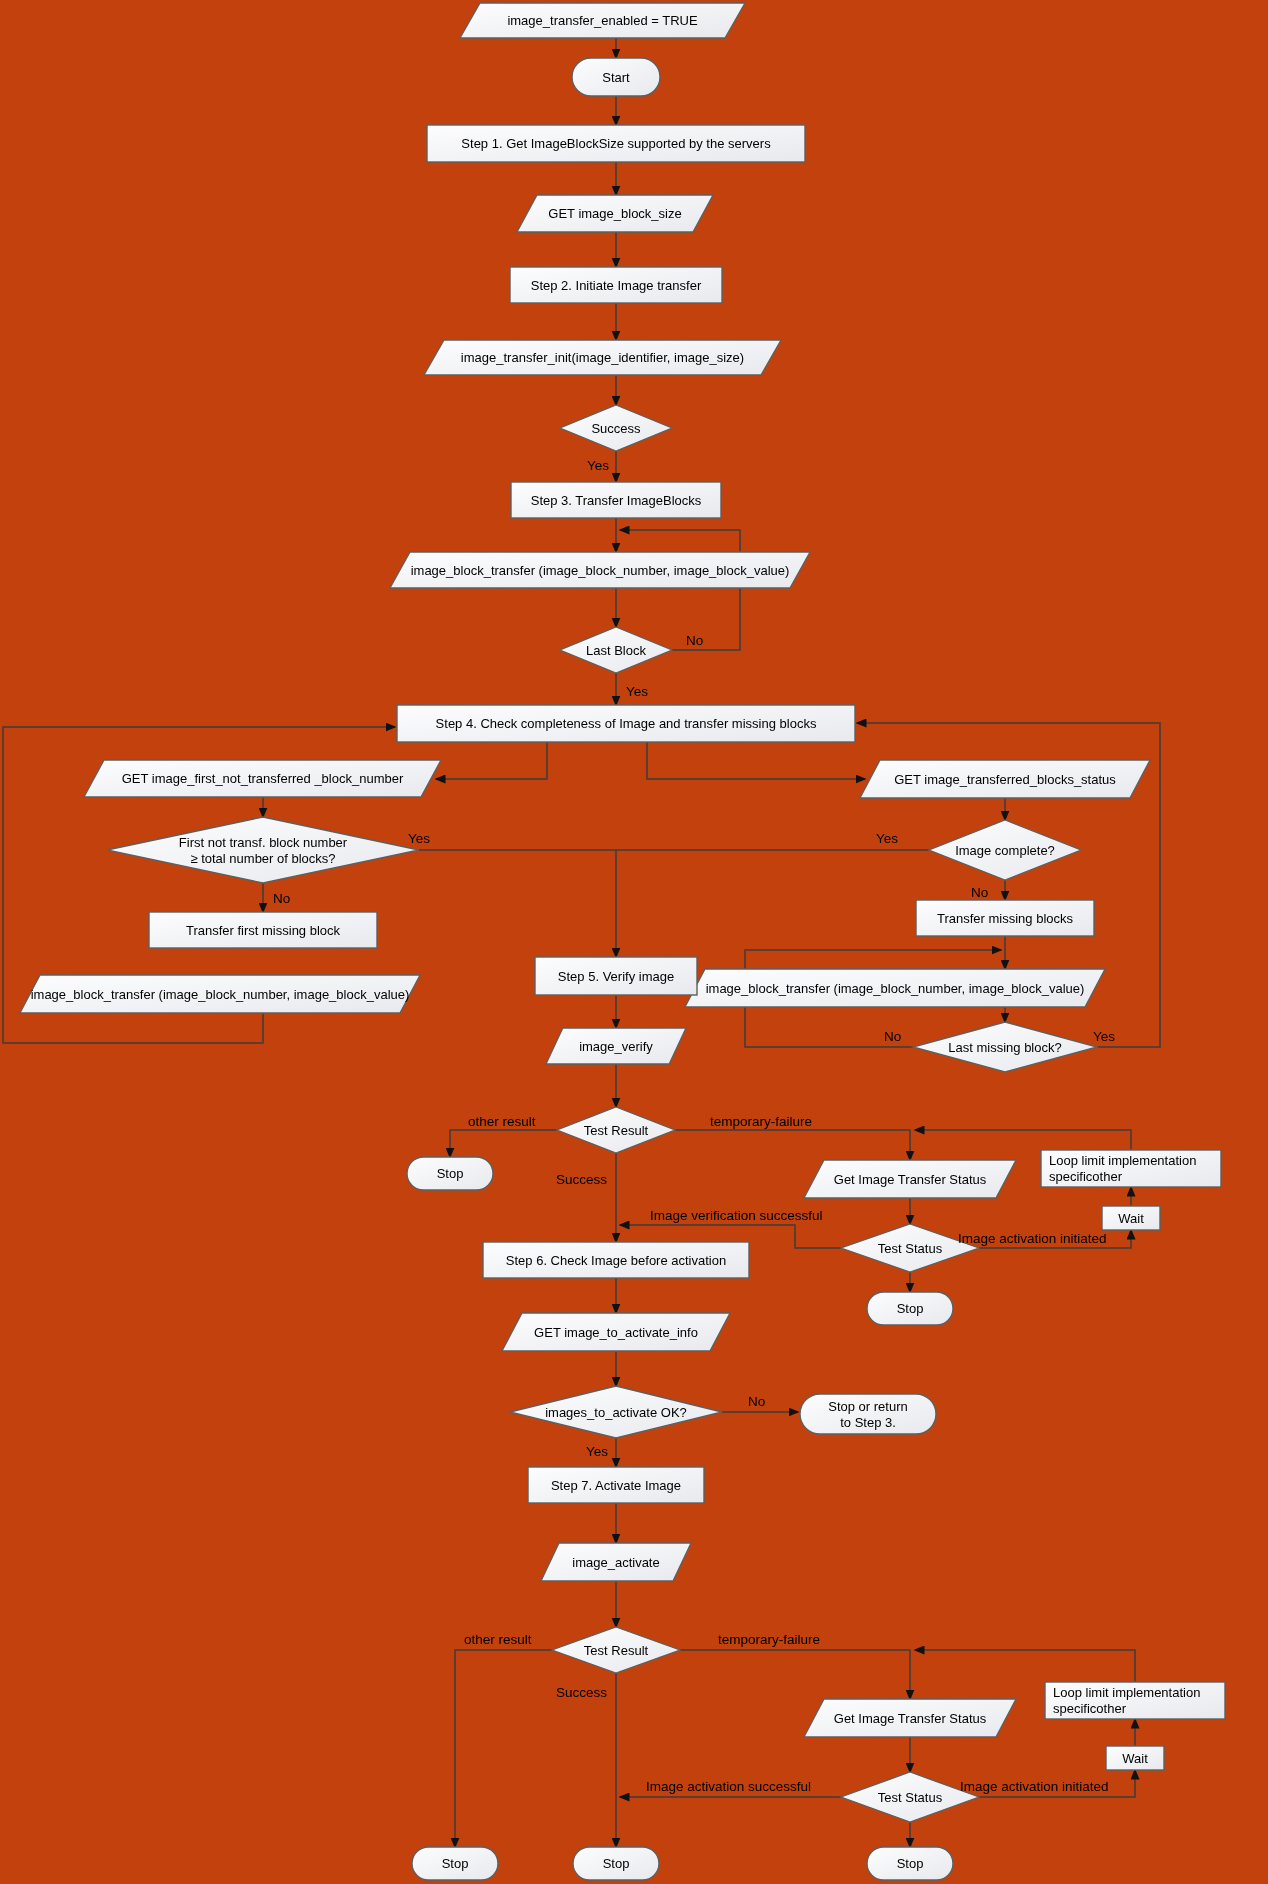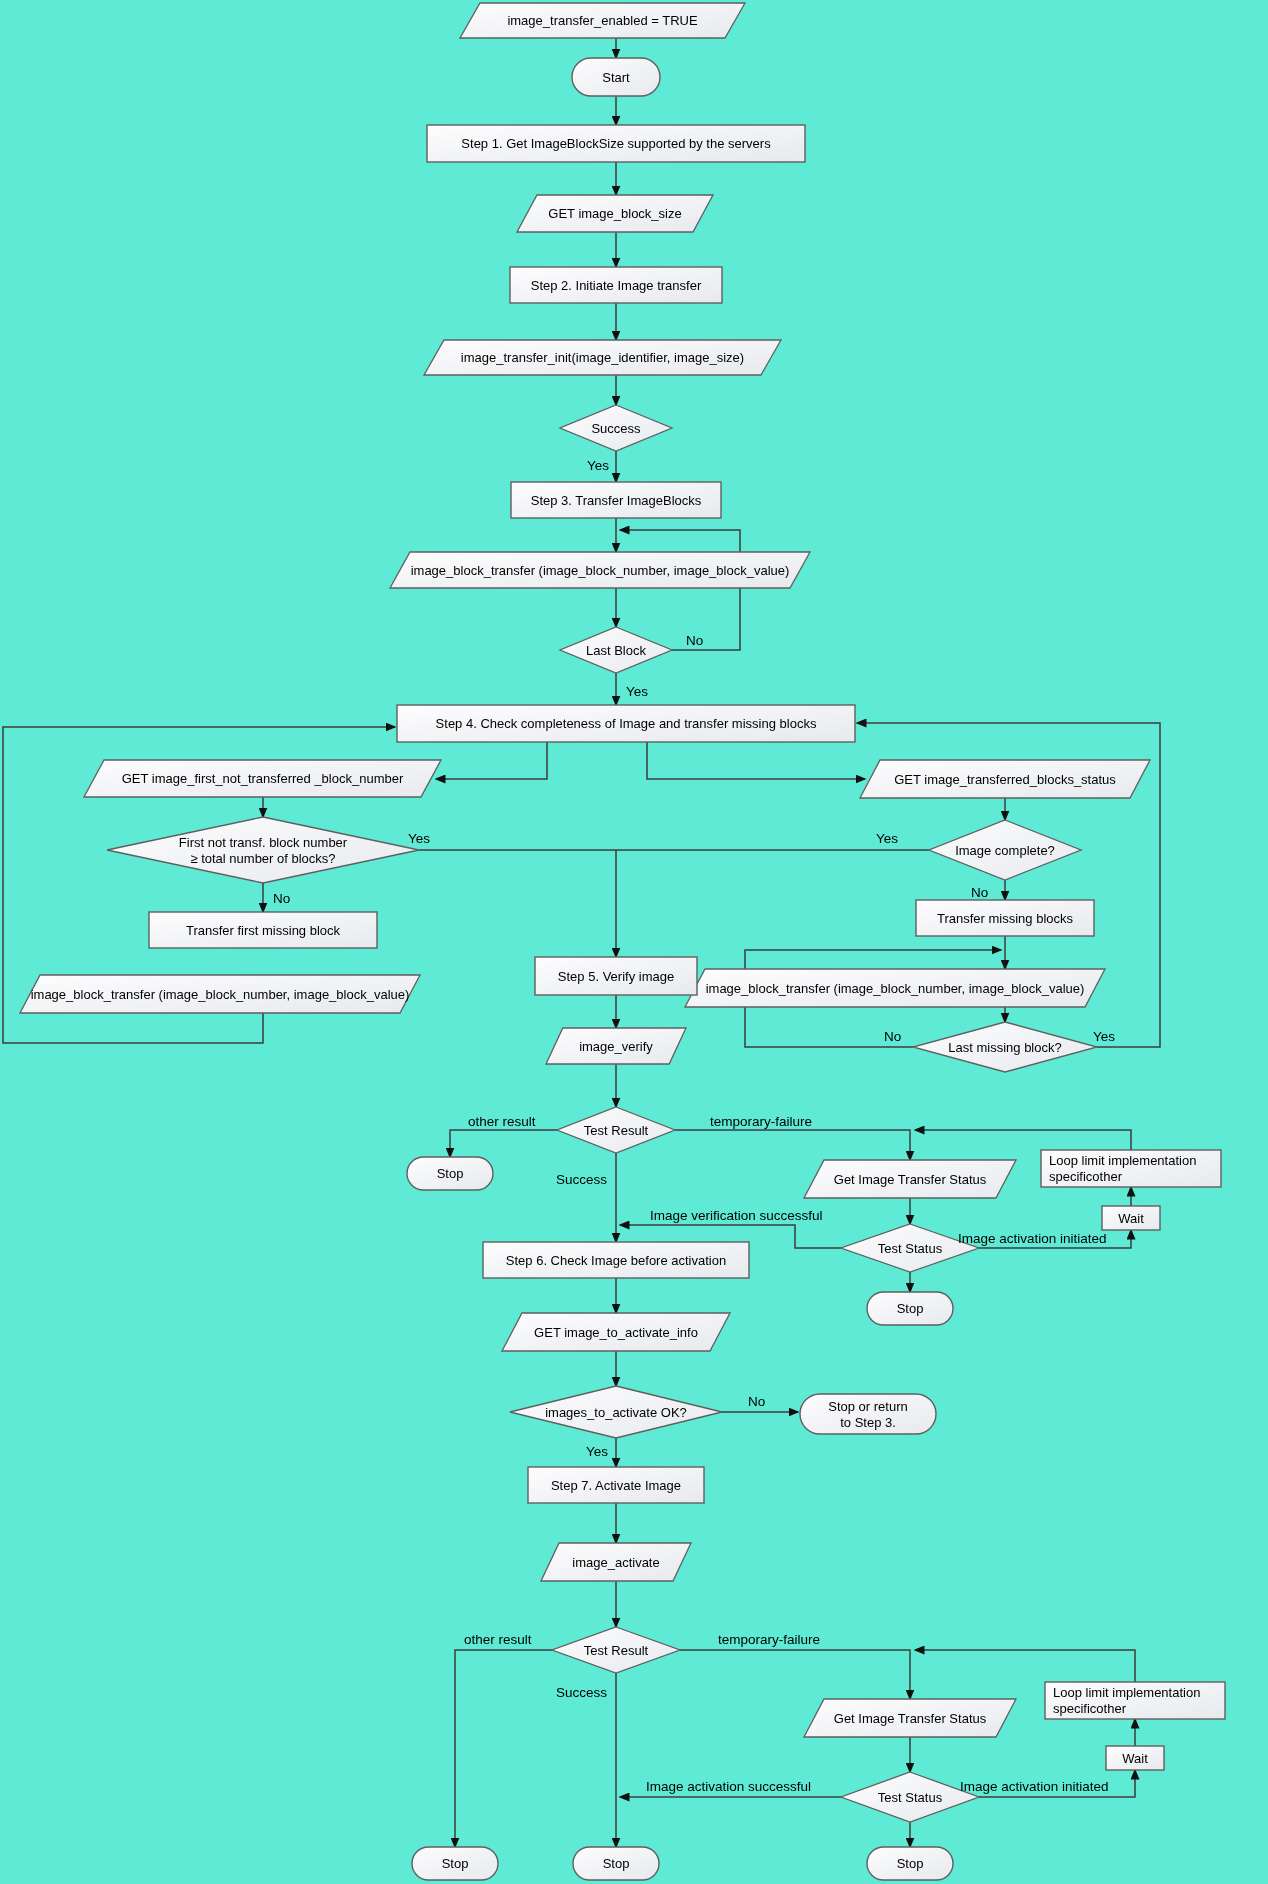--- a/index.html
+++ b/index.html
@@ -1,16 +1,16 @@
 <!DOCTYPE html>
 <html><head>
 <meta charset="utf-8">
 <style>
   html,body{margin:0;padding:0;background:#ffffff;}
-  .stage{position:relative;width:1268px;height:1884px;background:#5eead4;overflow:hidden;
+  .stage{position:relative;width:1268px;height:1884px;background:#c2410c;overflow:hidden;
          font-family:"Liberation Sans",sans-serif;}
   svg{display:block;}
   svg text{font-family:"Liberation Sans",sans-serif;fill:#000;}
   .node-label{font-size:13px;}
   .edge-label{font-size:13.5px;}
 </style>
 </head>
 <body>
 
 <div class="stage">

